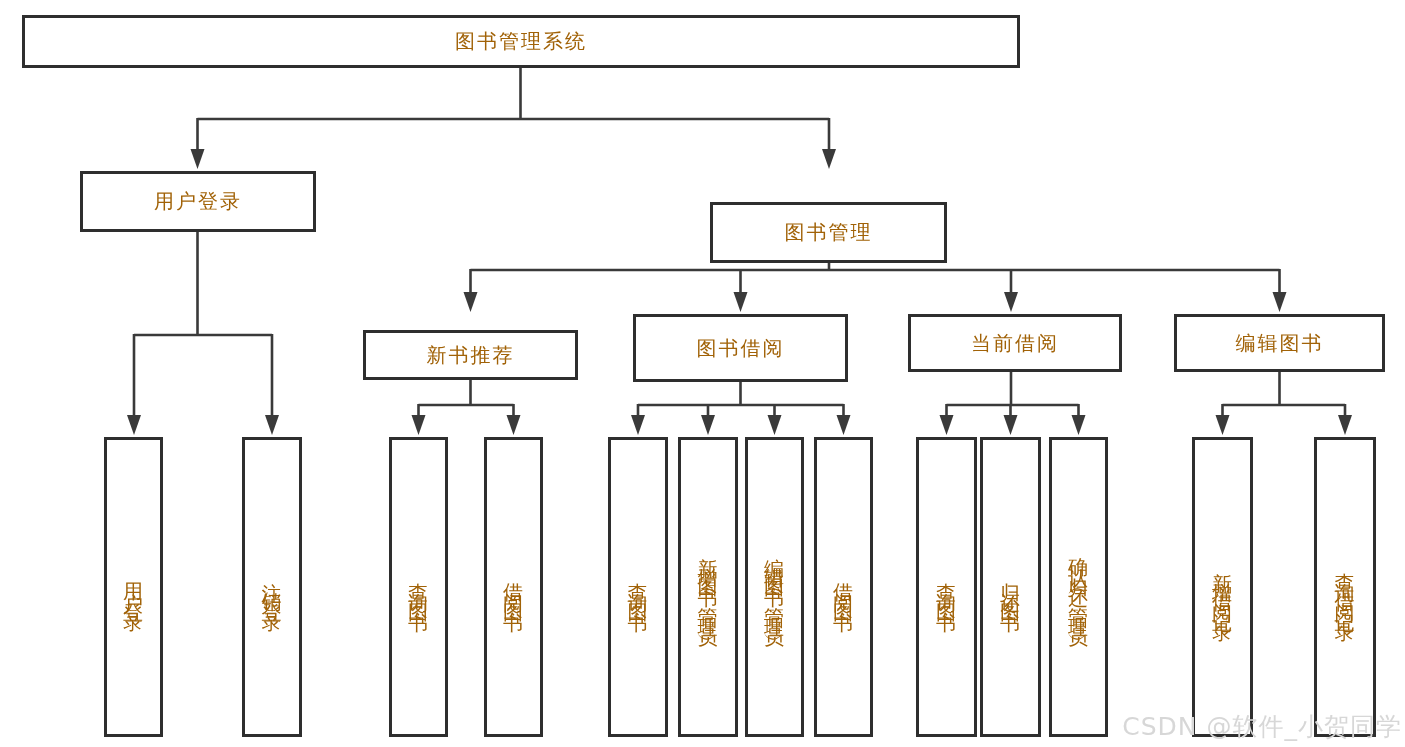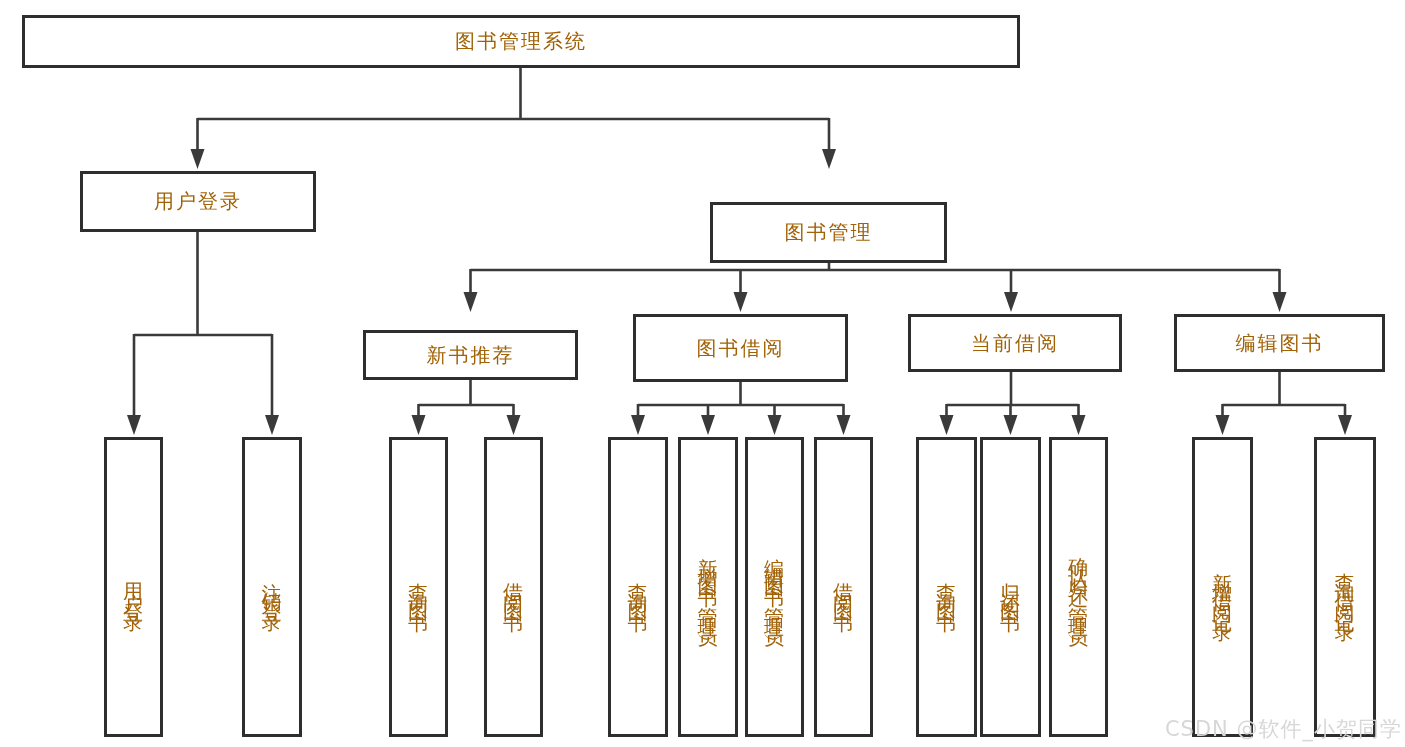--- a/index.html
+++ b/index.html
@@ -15,21 +15,21 @@
     box-sizing:border-box;display:flex;align-items:center;justify-content:center;
     color:#a16207;
   }
   .node.h .lbl{font-size:20px;letter-spacing:2px;white-space:nowrap;}
   .node.v{top:437px;height:300px;}
   .node.v .lbl{
     writing-mode:vertical-rl;text-orientation:mixed;
     font-size:20px;letter-spacing:10px;line-height:1;white-space:nowrap;
   }
   .watermark{
-    position:absolute;right:3px;bottom:4px;font-size:21px;color:#d7d7d7;
+    position:absolute;right:3px;bottom:4px;font-size:25px;color:#d7d7d7;
     letter-spacing:1px;white-space:nowrap;
   }
 </style>
 </head>
 <body>
 
 <div class="stage">
 
   <svg class="wires" viewBox="0 0 1405 747">
 

